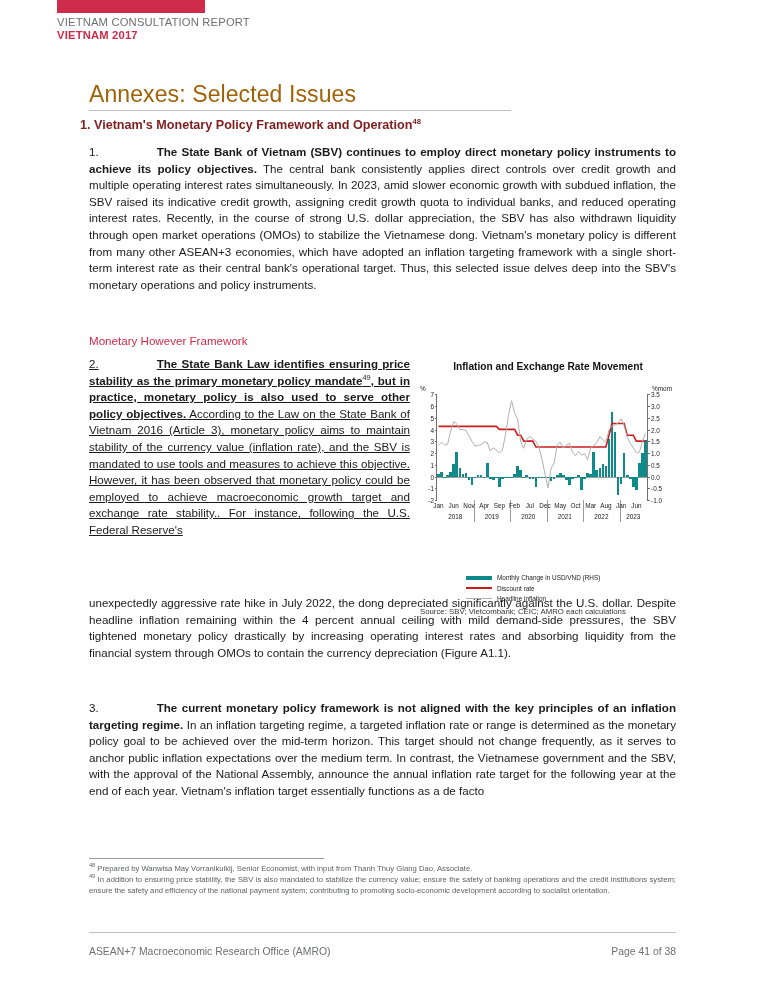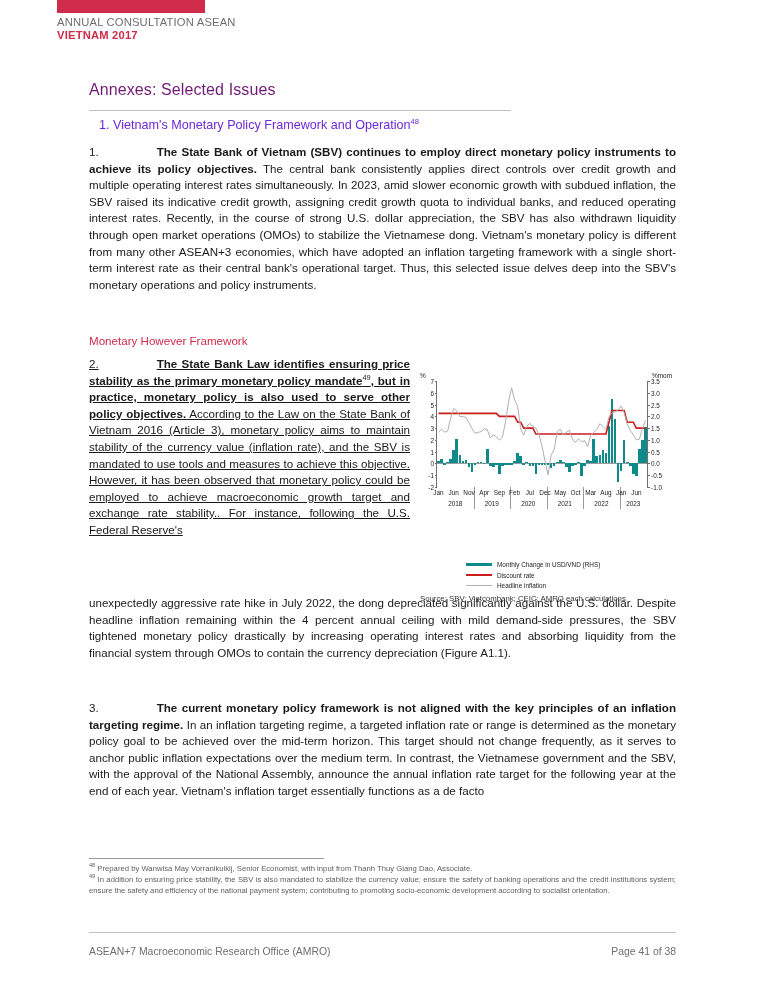--- a/index.html
+++ b/index.html
@@ -11,23 +11,23 @@
   }
   .page{position:relative;width:768px;height:994px;}
 
   
   .brandbar{position:absolute;left:57px;top:0;width:148px;height:13px;background:#cf2b4a;}
   .hdr{position:absolute;left:57px;top:16px;}
   .hdr .l1{font-size:11.2px;letter-spacing:.2px;color:#6d6e71;line-height:13px;}
   .hdr .l2{font-size:11.2px;letter-spacing:.2px;color:#cf2b4a;font-weight:bold;line-height:13px;}
 
   
-  .annex-title{position:absolute;left:89px;top:81px;font-size:16px;color:#701a75;letter-spacing:.1px;}
+  .annex-title{position:absolute;left:89px;top:81px;font-size:23px;color:#a16207;letter-spacing:.1px;}
   .rule{position:absolute;left:89px;top:110px;width:422px;height:1px;background:#bfbfbf;}
-  .sec-title{position:absolute;left:99px;top:118px;font-size:12.6px;color:#6d28d9;}
+  .sec-title{position:absolute;left:80px;top:118px;font-size:12.6px;color:#7f1d1d;font-weight:bold;}
   .sec-title sup{font-size:7.6px;vertical-align:super;}
 
   
   .col-full{position:absolute;left:89px;width:587px;font-size:11.6px;line-height:16.6px;
             text-align:justify;text-justify:inter-word;color:#1a1a1a;}
   .col-left{position:absolute;left:89px;width:321px;font-size:11.6px;line-height:16.6px;
             text-align:justify;text-justify:inter-word;color:#1a1a1a;}
   .col-full b,.col-left b{font-weight:bold;}
   .indent{display:inline-block;width:58px;}
   sup{font-size:7.4px;vertical-align:super;line-height:0;}
@@ -81,21 +81,21 @@
           font-size:10.4px;color:#6d6e71;}
 </style>
 </head>
 <body>
 
 <div class="page">
 
   <div class="brandbar"></div>
 
   <div class="hdr">
-    <div class="l1">ANNUAL CONSULTATION ASEAN</div>
+    <div class="l1">VIETNAM CONSULTATION REPORT</div>
     <div class="l2">VIETNAM 2017</div>
   </div>
 
   <div class="annex-title">Annexes: Selected Issues</div>
   <div class="rule"></div>
 
   <div class="sec-title"><span>1. Vietnam's Monetary Policy Framework and Operation</span><sup>48</sup></div>
 
   <div class="col-full" id="p1">
     <span>1.</span><span class="indent"></span><b>The State Bank of Vietnam (SBV) continues to employ direct monetary policy instruments to achieve its policy objectives.</b><span> The central bank consistently applies direct controls over credit growth and multiple operating interest rates simultaneously. In 2023, amid slower economic growth with subdued inflation, the SBV raised its indicative credit growth, assigning credit growth quota to individual banks, and reduced operating interest rates. Recently, in the course of strong U.S. dollar appreciation, the SBV has also withdrawn liquidity through open market operations (OMOs) to stabilize the Vietnamese dong. Vietnam's monetary policy is different from many other ASEAN+3 economies, which have adopted an inflation targeting framework with a single short-term interest rate as their central bank's operational target. Thus, this selected issue delves deep into the SBV's monetary operations and policy instruments.</span>
@@ -108,20 +108,21 @@
   </div>
 
   <div class="col-full" id="p2b">unexpectedly aggressive rate hike in July 2022, the dong depreciated significantly against the U.S. dollar. Despite headline inflation remaining within the 4 percent annual ceiling with mild demand-side pressures, the SBV tightened monetary policy drastically by increasing operating interest rates and absorbing liquidity from the financial system through OMOs to contain the currency depreciation (Figure A1.1).</div>
 
   <div class="col-full" id="p3">
     <span>3.</span><span class="indent"></span><b>The current monetary policy framework is not aligned with the key principles of an inflation targeting regime.</b><span> In an inflation targeting regime, a targeted inflation rate or range is determined as the monetary policy goal to be achieved over the mid-term horizon. This target should not change frequently, as it serves to anchor public inflation expectations over the medium term. In contrast, the Vietnamese government and the SBV, with the approval of the National Assembly, announce the annual inflation rate target for the following year at the end of each year. Vietnam's inflation target essentially functions as a de facto</span>
   </div>
 
   <div class="figure">
     <div class="fig-title">
+      <div>Inflation and Exchange Rate Movement</div>
     </div>
 
     <div class="fig-wrap">
       <div class="axis-unit-l">%</div>
       <div class="axis-unit-r">%mom</div>
 
       <div class="plotbox">
         <div class="axisline left"></div>
         <div class="axisline right"></div>
         <div id="yticks-left">

